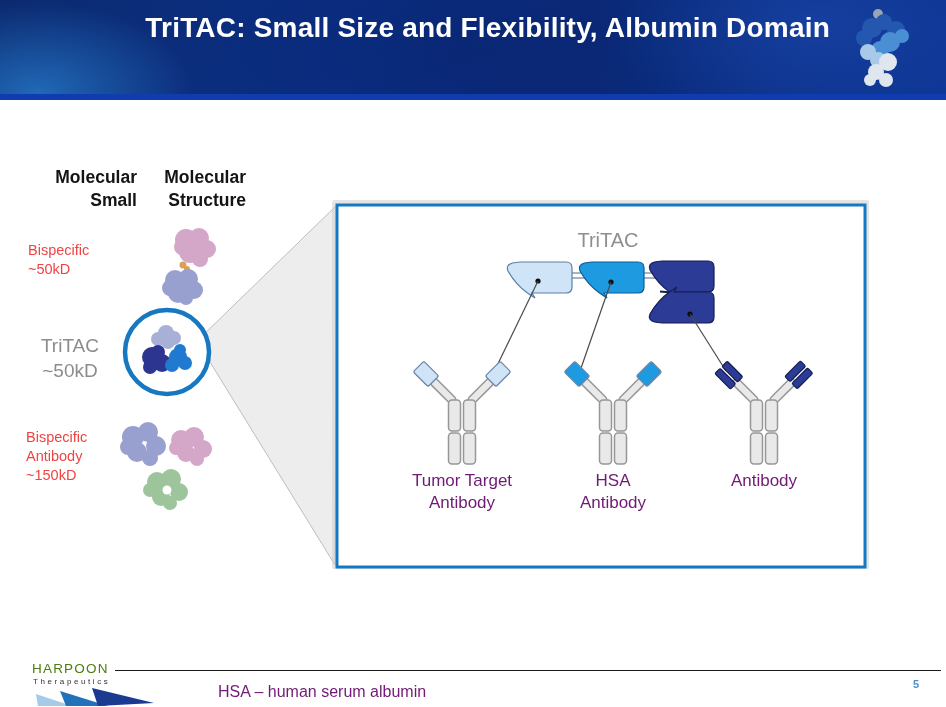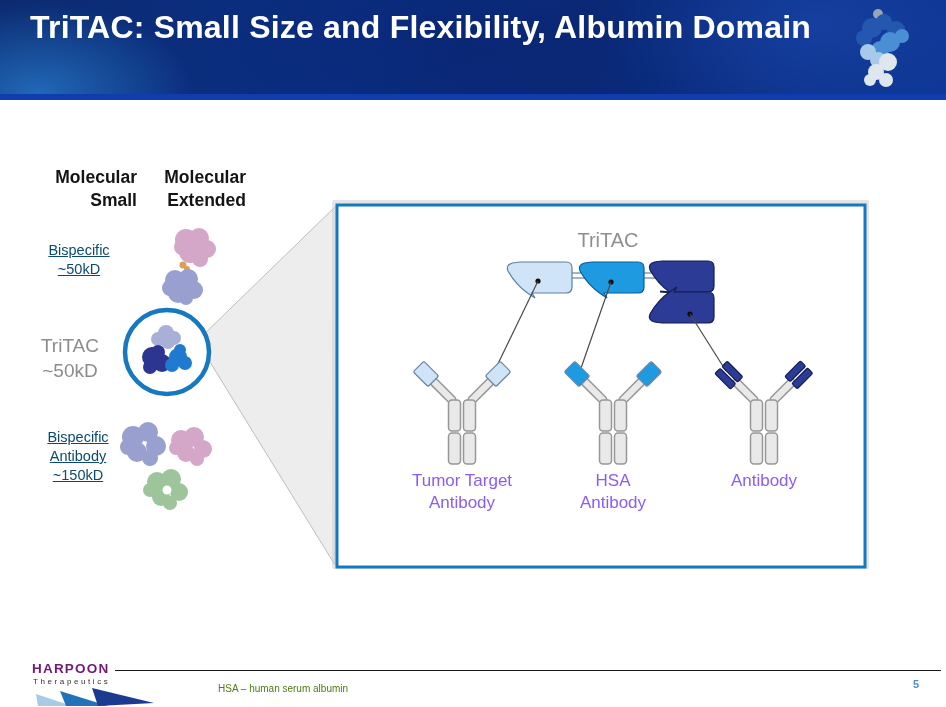--- a/index.html
+++ b/index.html
@@ -12,85 +12,86 @@
     position:absolute;left:0;top:0;width:946px;height:94px;z-index:1;
     background:
       radial-gradient(ellipse 320px 180px at 86% 25%, rgba(26,70,170,.65), rgba(26,70,170,0) 65%),
       radial-gradient(ellipse 260px 150px at 4% 98%, rgba(40,125,205,.75), rgba(40,125,205,0) 60%),
       radial-gradient(ellipse 420px 240px at 48% 55%, rgba(8,34,110,.6), rgba(8,34,110,0) 72%),
       linear-gradient(100deg,#0b2a70 0%,#0c3187 38%,#0a2a78 62%,#0d3594 100%);
     border-bottom:6px solid #0f3cae;
   }
   .slide-title{
     position:absolute;left:30px;top:11px;width:800px;z-index:3;
-    color:#ffffff;font-size:32px;font-weight:bold;line-height:33px;
+    color:#ffffff;font-size:28px;font-weight:bold;line-height:33px;
     letter-spacing:.2px;
+    text-align:right;
   }
   
   .abs{position:absolute;z-index:3;}
   .col-header{
     text-align:right;color:#141414;font-size:17.5px;font-weight:bold;line-height:23px;
   }
   .row-label{
-    text-align:center;color:#0c4a6e;font-size:14.5px;line-height:19px;text-decoration:underline;
+    text-align:left;color:#ef4444;font-size:14.5px;line-height:19px;
   }
   .row-label-lg{
     text-align:center;color:#8c8c8c;font-size:19px;line-height:25px;
   }
   .diagram-title{
     text-align:center;color:#8f8f8f;font-size:20px;line-height:22px;
   }
   .ab-label{
-    text-align:center;color:#8b5cf6;font-size:17px;line-height:22px;
+    text-align:center;color:#701a75;font-size:17px;line-height:22px;
   }
   
   .artwork{position:absolute;left:0;top:0;z-index:2;pointer-events:none;}
   .ab-gray{fill:#e9e9e9;stroke:#979797;stroke-width:1.5px;}
   .tip{stroke:#6f87a8;stroke-width:1.3px;}
   .tip-dark{stroke:#141f52;stroke-width:1.2px;}
   .ribbon{stroke-width:1.2px;}
   .connector{stroke:#4a4a4a;stroke-width:1.2px;fill:none;}
   .linker{stroke:#8a9bb0;stroke-width:1.6px;}
   
   .footer-line{
     position:absolute;left:115px;top:670px;width:826px;height:0;z-index:3;
     border-top:1.5px solid #1a1a1a;
   }
   .footnote{
     position:absolute;left:218px;top:683px;z-index:3;
-    color:#4d7c0f;font-size:10px;
+    color:#701a75;font-size:16px;
   }
   .page-number{
     position:absolute;left:906px;top:678px;width:20px;text-align:center;z-index:3;
     color:#4a90d0;font-size:11px;font-weight:bold;
   }
   .logo-name{
     position:absolute;left:32px;top:661px;z-index:3;
-    color:#701a75;font-size:13.5px;font-weight:bold;letter-spacing:1.2px;
+    color:#4d7c0f;font-size:13.5px;font-weight:normal;letter-spacing:1.2px;
   }
   .logo-subtitle{
     position:absolute;left:33px;top:677px;z-index:3;
     color:#333333;font-size:8px;letter-spacing:2.6px;text-align:right;
   }
 </style>
 </head>
 <body>
 
 <div class="slide-header"></div>
 <div class="slide-title">
   <div>TriTAC: Small Size and Flexibility, Albumin Domain</div>
 </div>
 
 <div class="abs col-header" style="left:25px;top:166px;width:112px">
   <div>Molecular</div>
   <div>Small</div>
 </div>
 <div class="abs col-header" style="left:134px;top:166px;width:112px">
   <div>Molecular</div>
-  <div>Extended</div>
+  <div>Structure</div>
 </div>
 
 <div class="abs row-label" style="left:28px;top:241px;width:102px">
   <div>Bispecific</div>
   <div>~50kD</div>
 </div>
 <div class="abs row-label-lg" style="left:15px;top:333px;width:110px">
   <div>TriTAC</div>
   <div>~50kD</div>
 </div>

